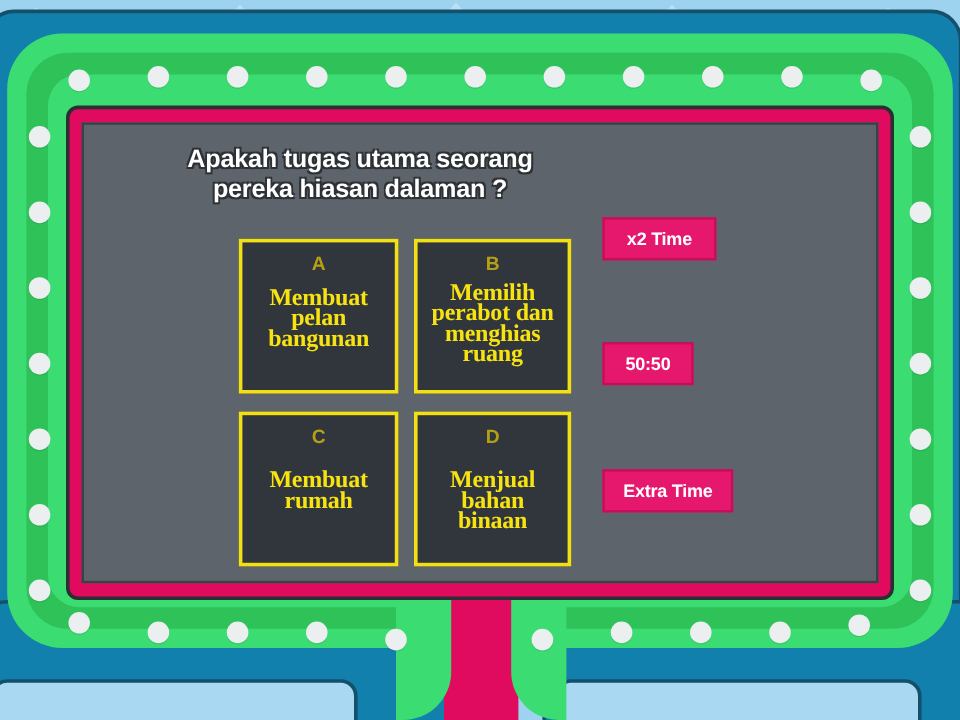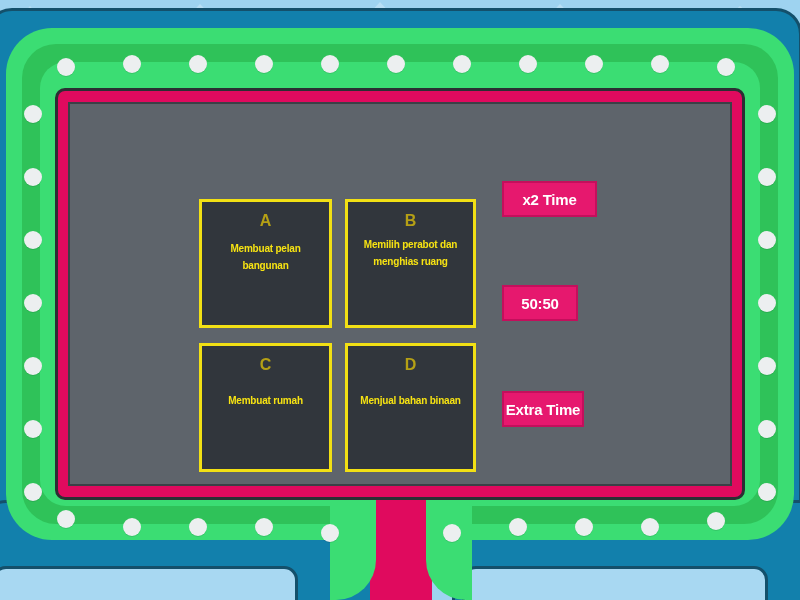--- a/index.html
+++ b/index.html
@@ -221,47 +221,48 @@
 
   .opt-letter {
     color: #b5a015;
     font-size: 16px;
     font-weight: bold;
     line-height: 18px;
   }
   .opt-text {
     margin-top: 10px;
     color: #f7e312;
-    font-size: 10px;
+    font-size: 20px;
     font-weight: bold;
     line-height: 17px;
     text-align: center;
     padding: 0 6px;
     letter-spacing: -0.2px;
+    font-family: Liberation Serif, serif;
   }
   .opt-b .opt-text { margin-top: 6px; }
   .opt-c .opt-text, .opt-d .opt-text { margin-top: 18px; }
 
   
   .powerup {
     position: absolute;
     background: #e6186e;
     border: 2px solid #c40f5c;
     box-sizing: border-box;
     color: #ffffff;
     font-size: 15px;
     font-weight: bold;
     display: flex;
     align-items: center;
     justify-content: center;
     letter-spacing: -0.2px;
   }
   .pu-1 { left: 502px; top: 181px; width: 95px; height: 36px; }
   .pu-2 { left: 502px; top: 285px; width: 76px; height: 36px; }
-  .pu-3 { left: 502px; top: 391px; width: 82px; height: 36px; }
+  .pu-3 { left: 502px; top: 391px; width: 109px; height: 36px; }
 </style>
 </head>
 <body>
 
 <div id="stage">
 
   <div class="backdrop">
     <svg class="mountains" viewBox="0 0 800 40" preserveAspectRatio="none">
       <rect x="0" y="0" width="800" height="40" fill="#9ed3f0"></rect>
       <g fill="#b8dff5">
@@ -338,20 +339,24 @@
   <div class="bulb" style="left:321px; top:524px;"></div>
   <div class="bulb" style="left:443px; top:524px;"></div>
   <div class="bulb" style="left:509px; top:518px;"></div>
   <div class="bulb" style="left:575px; top:518px;"></div>
   <div class="bulb" style="left:641px; top:518px;"></div>
   <div class="bulb" style="left:707px; top:512px;"></div>
 
   <div class="pink-card"></div>
   <div class="gray-screen"></div>
 
+  <div class="question">
+    <div>Apakah tugas utama seorang</div>
+    <div>pereka hiasan dalaman ?</div>
+  </div>
 
   <div class="option opt-a">
     <div class="opt-letter">A</div>
     <div class="opt-text">Membuat pelan bangunan</div>
   </div>
   <div class="option opt-b">
     <div class="opt-letter">B</div>
     <div class="opt-text">Memilih perabot dan menghias ruang</div>
   </div>
   <div class="option opt-c">

